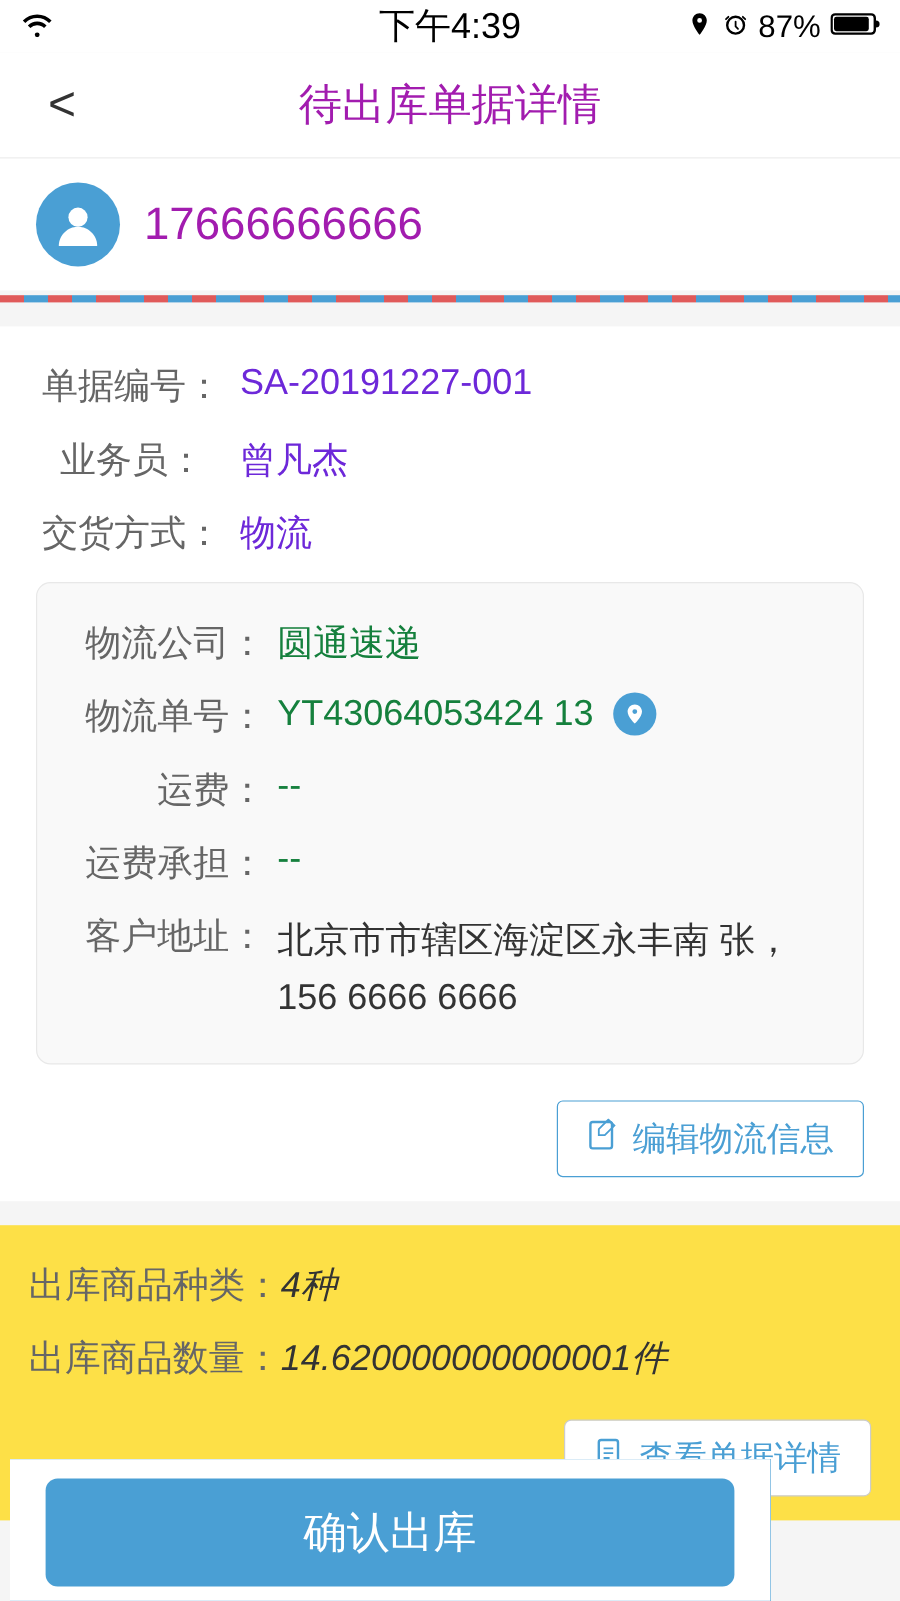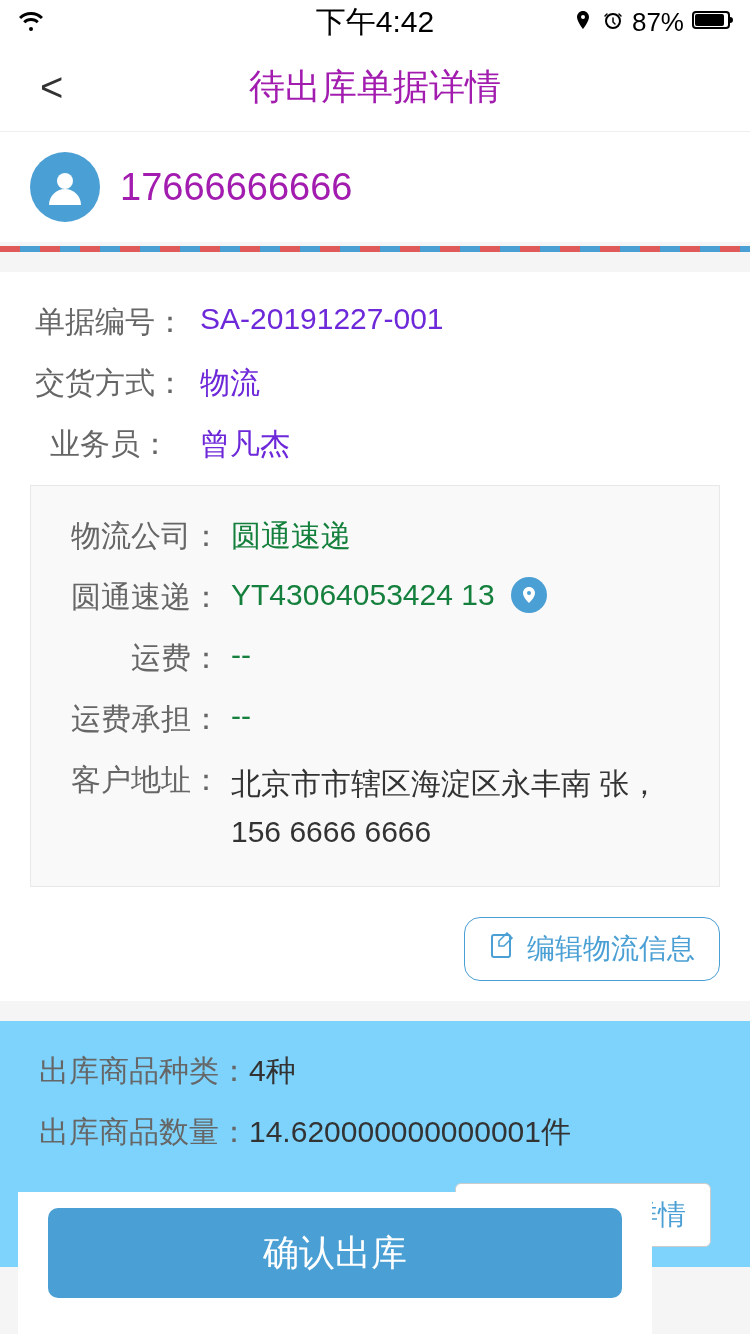--- a/index.html
+++ b/index.html
@@ -131,21 +131,21 @@
     }
     .info-value {
       color: #6d28d9;
       flex: 1;
     }
 
     
     .logistics-card {
       background: #f9f9f9;
       border: 1px solid #e8e8e8;
-      border-radius: 0;
+      border-radius: 12px;
       padding: 20px 30px;
       margin: 10px 0 20px 0;
     }
     .logistics-row {
       display: flex;
       align-items: flex-start;
       padding: 10px 0;
       font-size: 30px;
     }
     .logistics-label {
@@ -179,51 +179,52 @@
     }
 
     
     .edit-btn-row {
       display: flex;
       justify-content: flex-end;
       padding: 10px 0 0 0;
     }
     .edit-btn {
       border: 1px solid #4a9fd4;
-      border-radius: 16px;
+      border-radius: 5px;
       color: #4a9fd4;
       font-size: 28px;
       padding: 12px 24px;
       display: flex;
       align-items: center;
       gap: 10px;
       background: #fff;
       cursor: pointer;
     }
 
     
     .goods-section {
-      background: #7dd3fc;
-      padding: 20px 39px;
+      background: #fde047;
+      padding: 20px 24px;
       margin-top: 20px;
       margin-bottom: 20px;
     }
     .goods-row {
       display: flex;
       align-items: center;
       padding: 10px 0;
       font-size: 30px;
     }
     .goods-label {
       color: #666;
       min-width: 200px;
       flex-shrink: 0;
     }
     .goods-value {
       color: #333;
+      font-style: italic;
     }
 
     
     .view-btn-row {
       display: flex;
       justify-content: flex-end;
       padding: 20px 0 0 0;
     }
     .view-btn {
       border: 1px solid #ccc;
@@ -235,24 +236,24 @@
       align-items: center;
       gap: 10px;
       background: #fff;
       cursor: pointer;
     }
 
     
     .bottom-container {
       position: fixed;
       bottom: 0;
-      left: 18px;
+      left: 8px;
       width: 634px;
       background: #fff;
-      padding: 16px 30px 36px;
+      padding: 16px 30px 12px;
     }
     .confirm-btn {
       width: 100%;
       height: 90px;
       background: #4a9fd4;
       border: none;
       border-radius: 10px;
       color: #fff;
       font-size: 36px;
       font-weight: 500;
@@ -273,21 +274,21 @@
 <div class="status-bar">
   <div class="status-left">
     <span>
       <svg viewBox="0 0 30 22" fill="none" xmlns="http://www.w3.org/2000/svg" width="30" height="22">
         <path d="M15 18a2 2 0 1 1 0 4 2 2 0 0 1 0-4z" fill="#000"></path>
         <path d="M15 12c2.2 0 4.2.9 5.7 2.3l2.1-2.1A11 11 0 0 0 15 9a11 11 0 0 0-7.8 3.2l2.1 2.1A7.8 7.8 0 0 1 15 12z" fill="#000"></path>
         <path d="M15 6c3.9 0 7.4 1.6 9.9 4.1l2.1-2.1A17 17 0 0 0 15 3 17 17 0 0 0 3 8l2.1 2.1A13.8 13.8 0 0 1 15 6z" fill="#000"></path>
       </svg>
     </span>
   </div>
-  <div class="status-center">下午4:42</div>
+  <div class="status-center">下午4:39</div>
   <div class="status-right">
     <span>
       <svg width="22" height="22" viewBox="0 0 22 22" fill="none">
         <path d="M11 2C7.7 2 5 4.7 5 8c0 4.5 6 12 6 12s6-7.5 6-12c0-3.3-2.7-6-6-6zm0 8a2 2 0 1 1 0-4 2 2 0 0 1 0 4z" fill="#000"></path>
       </svg>
     </span>
     <span>
       <svg width="22" height="22" viewBox="0 0 22 22" fill="none">
         <circle cx="11" cy="12" r="7" stroke="#000" stroke-width="2" fill="none"></circle>
         <path d="M11 9v4l2 2" stroke="#000" stroke-width="1.5" stroke-linecap="round"></path>
@@ -323,35 +324,35 @@
   </div>
 
   <div class="dashed-divider"></div>
 
   <div class="info-section">
     <div class="info-row">
       <span class="info-label">单据编号：</span>
       <span class="info-value">SA-20191227-001</span>
     </div>
     <div class="info-row">
+      <span class="info-label">业务员：</span>
+      <span class="info-value">曾凡杰</span>
+    </div>
+    <div class="info-row">
       <span class="info-label">交货方式：</span>
       <span class="info-value">物流</span>
-    </div>
-    <div class="info-row">
-      <span class="info-label">业务员：</span>
-      <span class="info-value">曾凡杰</span>
     </div>
 
     <div class="logistics-card">
       <div class="logistics-row">
         <span class="logistics-label">物流公司：</span>
         <span class="logistics-value">圆通速递</span>
       </div>
       <div class="logistics-row">
-        <span class="logistics-label">圆通速递：</span>
+        <span class="logistics-label">物流单号：</span>
         <span class="logistics-value">
           <span>YT43064053424 13</span>
           <span class="location-icon">
             <svg width="20" height="20" viewBox="0 0 20 20" fill="none">
               <path d="M10 2C6.7 2 4 4.7 4 8c0 4.5 6 10 6 10s6-5.5 6-10c0-3.3-2.7-6-6-6zm0 8a2 2 0 1 1 0-4 2 2 0 0 1 0 4z" fill="#fff"></path>
             </svg>
           </span>
         </span>
       </div>
       <div class="logistics-row">

